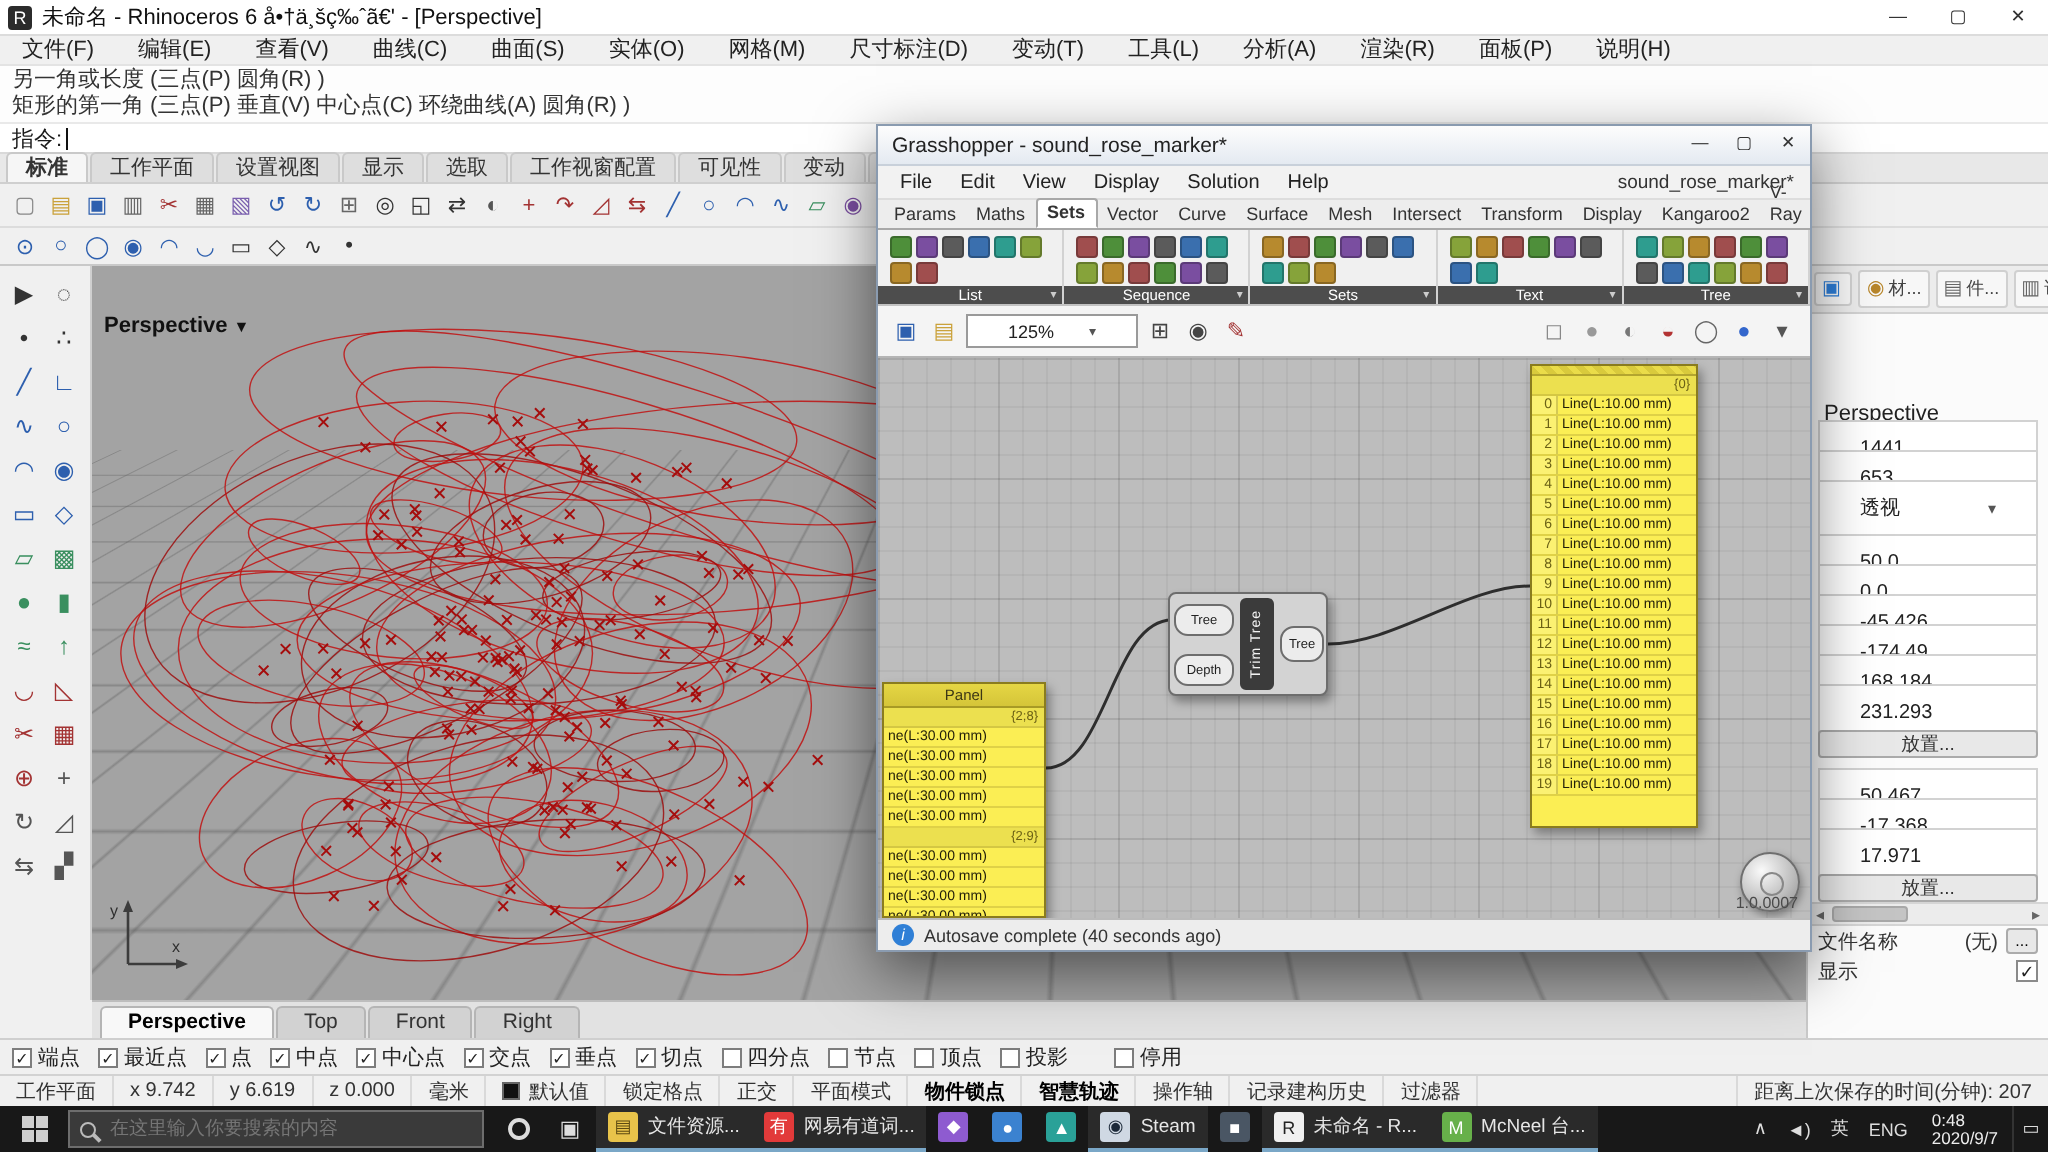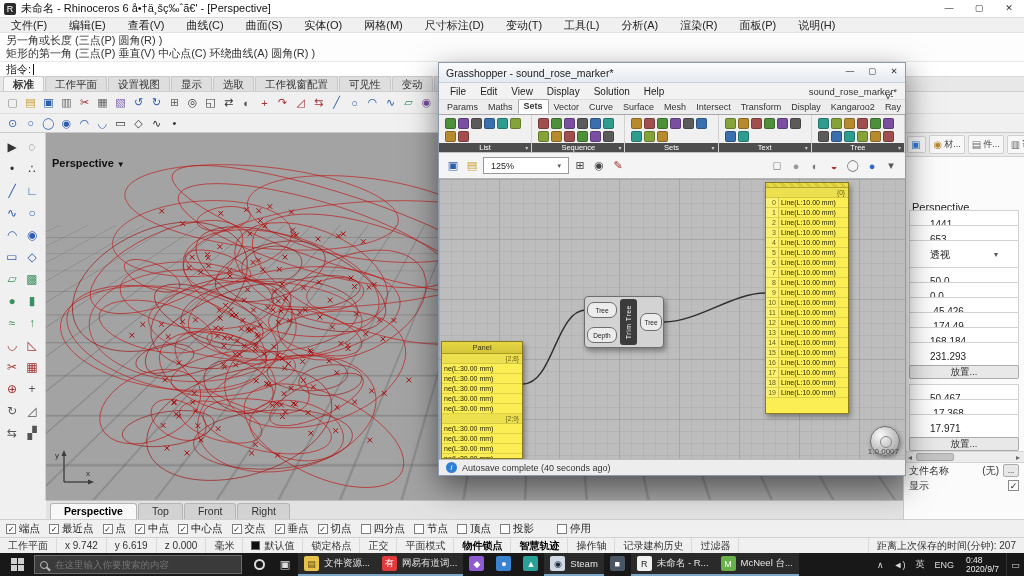--- a/index.html
+++ b/index.html
@@ -111,21 +111,21 @@
   .gtab{font-size:9px;color:#333;padding:1px 5px;line-height:11px;}
   .gtab.act{background:#fff;border:1px solid #a8a8a8;border-bottom:1px solid #fff;font-weight:bold;border-radius:2px 2px 0 0;}
   .gh-ribbon{height:38px;display:flex;background:#f0f0f0;border-bottom:1px solid #c2c2c2;}
   .ggroup{display:flex;flex-direction:column;border-right:1px solid #d2d2d2;flex:1;}
   .gicons{flex:1;display:flex;flex-wrap:wrap;align-content:flex-start;gap:2px;padding:3px 6px 1px 6px;}
   .gico{width:11px;height:11px;border:1px solid rgba(0,0,0,.25);border-radius:2px;}
   .glabel{height:11px;background:#4d4d4d;color:#fff;font-size:7.5px;display:flex;align-items:center;justify-content:center;position:relative;}
   .glabel .gcar{position:absolute;right:3px;font-size:6px;color:#ccc;}
   .gh-tools{height:26px;display:flex;align-items:center;background:#f4f4f4;border-bottom:1px solid #b5b5b5;padding:0 6px;gap:3px;}
   .gtic{width:16px;height:16px;display:flex;align-items:center;justify-content:center;font-size:11px;}
-  .zoombox{width:86px;height:17px;background:#fff;border:1px solid #9a9a9a;display:flex;align-items:center;font-size:9px;padding:0 7px;color:#222;}
+  .zoombox{width:86px;height:17px;background:#fff;border:1px solid #9a9a9a;display:flex;align-items:center;font-size:9px;padding:0 20px;color:#222;}
   .zoombox .za{margin-left:auto;font-size:7px;color:#555;}
   .gh-toolsr{margin-left:auto;display:flex;gap:3px;}
   .gh-canvas{position:relative;flex:1;background-color:#bdbdbd;overflow:hidden;
     background-image:linear-gradient(rgba(0,0,0,.07) 1px,transparent 1px),linear-gradient(90deg,rgba(0,0,0,.07) 1px,transparent 1px),linear-gradient(rgba(0,0,0,.045) 1px,transparent 1px),linear-gradient(90deg,rgba(0,0,0,.045) 1px,transparent 1px);
     background-size:60px 60px,60px 60px,12px 12px,12px 12px;}
   .gh-wires{position:absolute;left:0;top:0;pointer-events:none;}
   .wire{fill:none;stroke:#2e2e2e;stroke-width:1.5px;}
   .ghpanel{position:absolute;background:#fbee54;border:1px solid #8a7c1e;box-shadow:2px 3px 5px rgba(0,0,0,.35);overflow:hidden;}
   .ghp-topstrip{height:5px;background:repeating-linear-gradient(45deg,#d9ca3c 0 3px,#eadc49 3px 6px);border-bottom:1px solid #b3a52f;}
   .ghp-title{height:12px;line-height:12px;background:linear-gradient(#e5d644,#d5c539);font-size:7.5px;text-align:center;color:#3c3715;border-bottom:1px solid #a89a25;}

